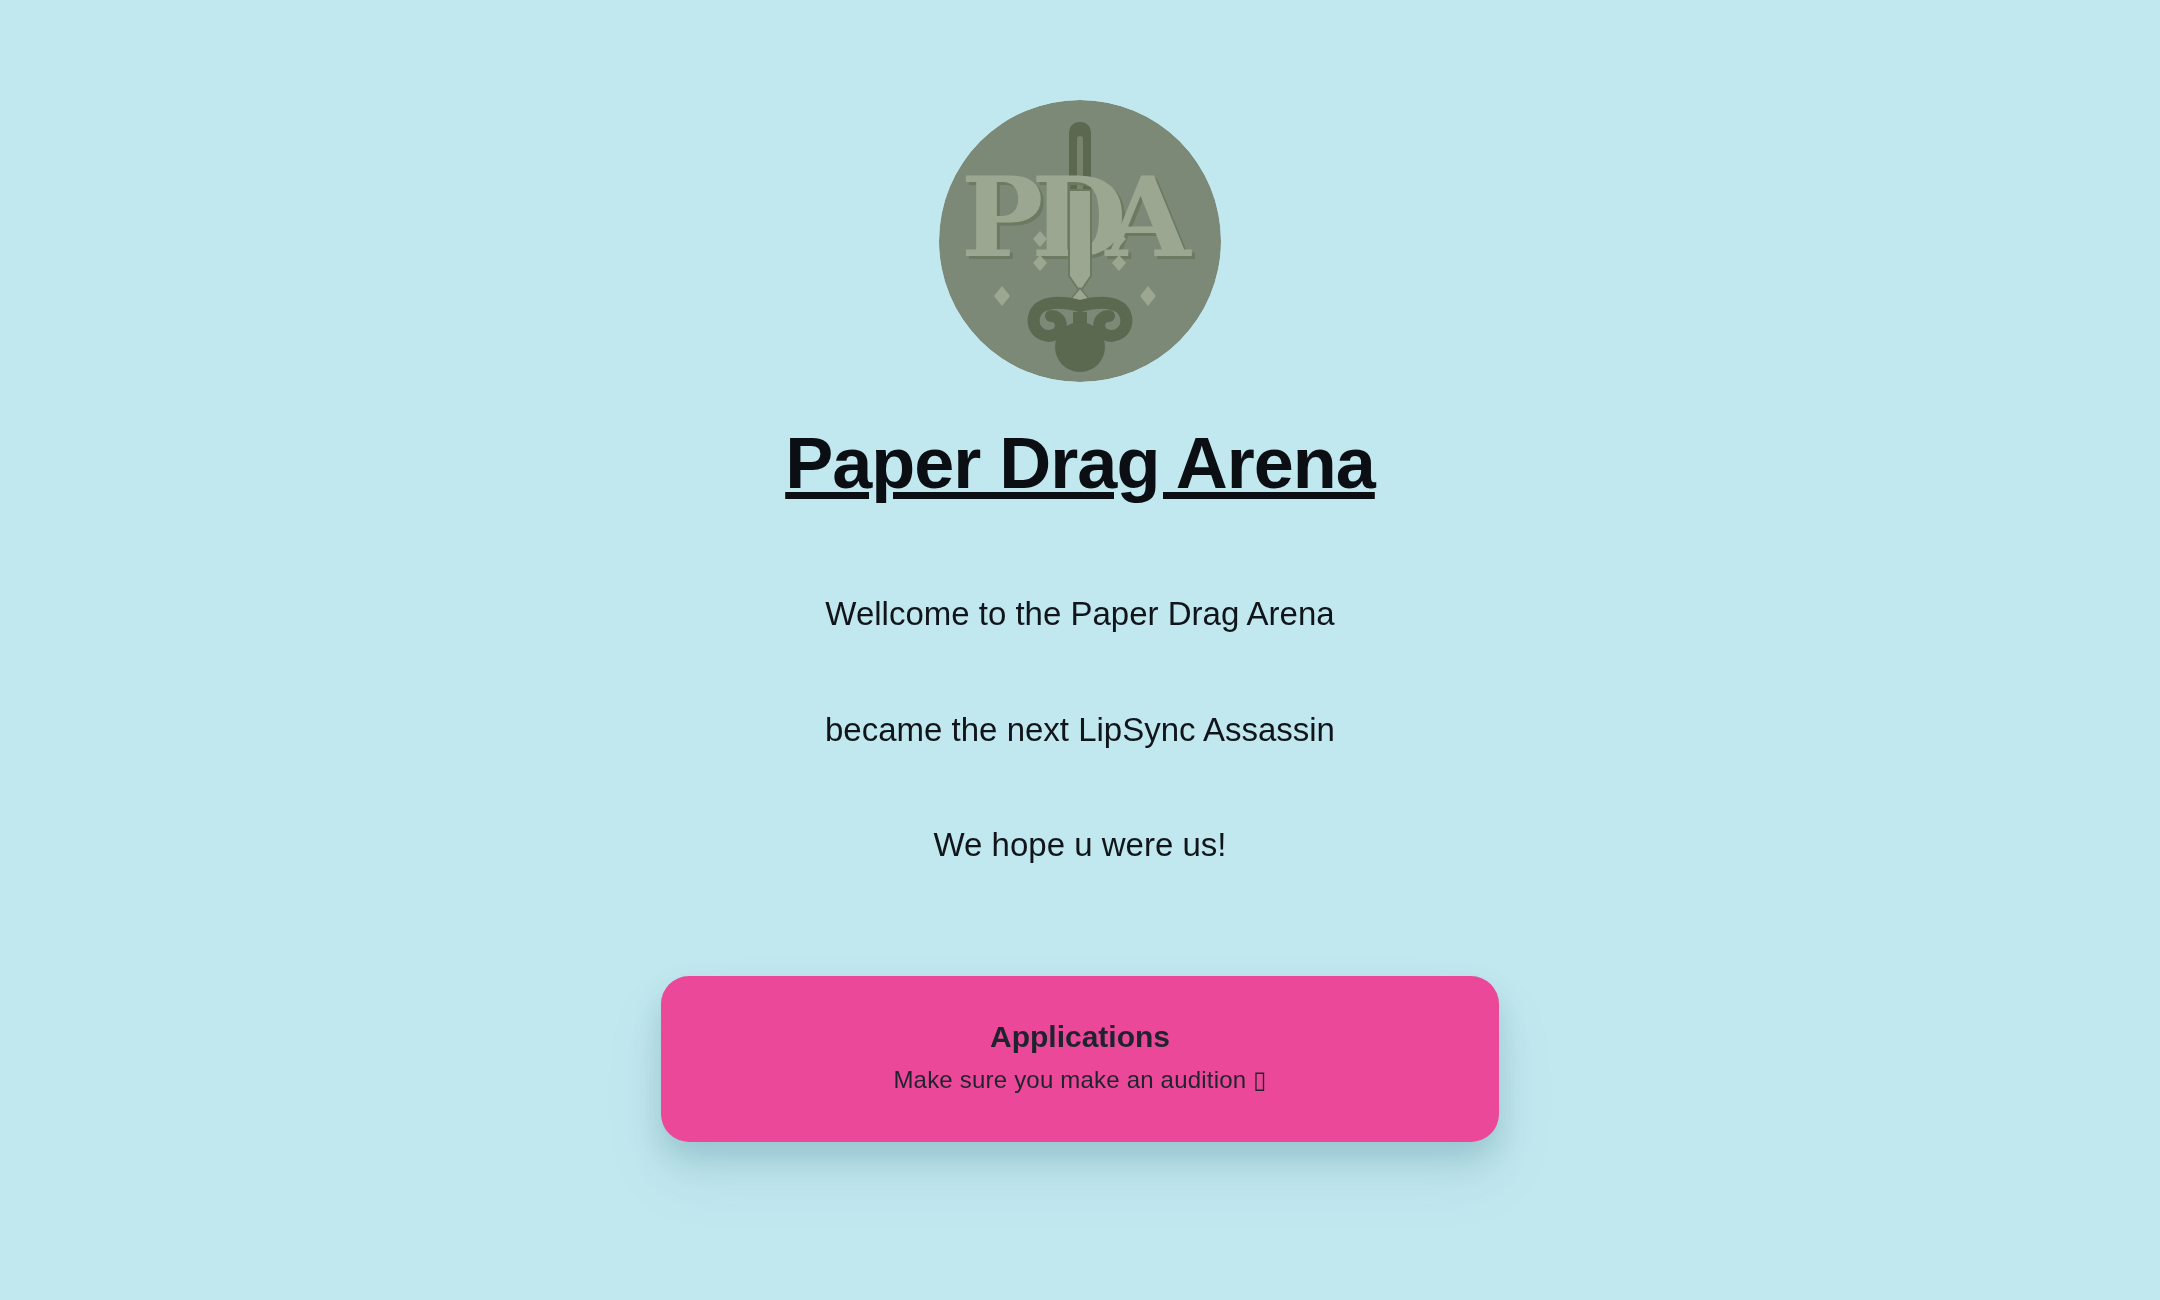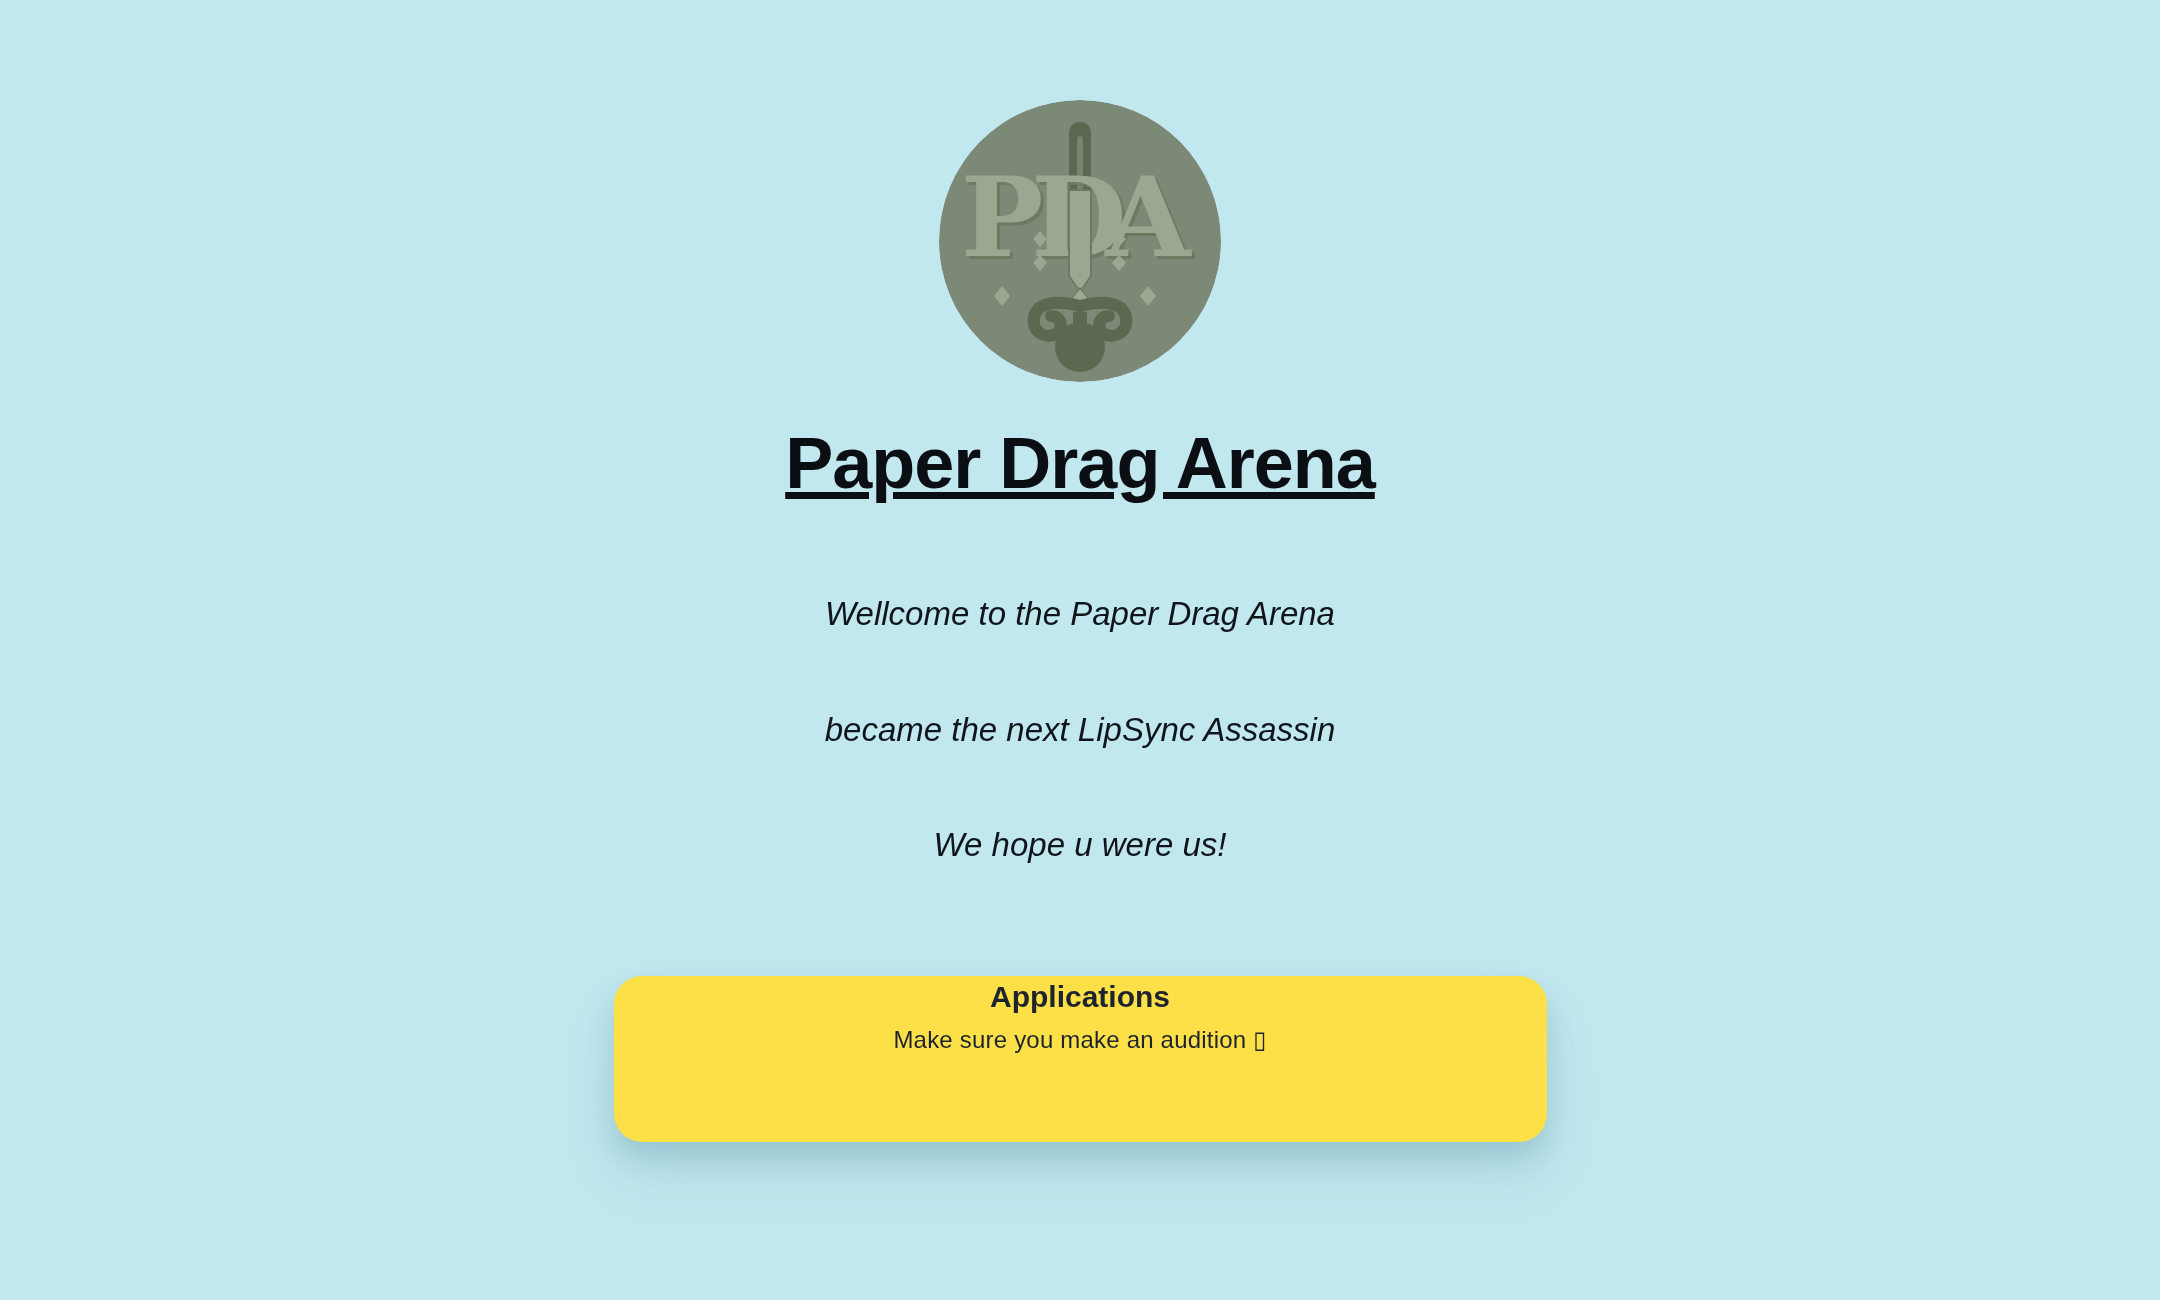--- a/index.html
+++ b/index.html
@@ -36,37 +36,37 @@
     text-align: center;
     text-decoration: underline;
   }
   .hero {
     margin-top: 18px;
     text-align: center;
     font-size: 33px;
     line-height: 38.5px;
     color: #10151b;
     white-space: pre-wrap;
-    font-style: italic;
   }
   .cards {
     margin-top: 34px;
     display: flex;
     flex-direction: column;
     gap: 59px;
     flex: 0 0 auto;
   }
   .card {
-    width: 933px;
+    width: 838px;
     height: 166px;
-    background: #fde047;
+    background: #ec4899;
     border-radius: 28px;
     display: flex;
     flex-direction: column;
     align-items: center;
+    justify-content: center;
     text-decoration: none;
     cursor: pointer;
     box-shadow: 0 16px 28px rgba(47, 110, 128, 0.20), 0 34px 60px rgba(47, 110, 128, 0.10);
   }
   .card-title {
     font-size: 30px;
     line-height: 42px;
     font-weight: bold;
     color: #1e242e;
     text-align: center;

